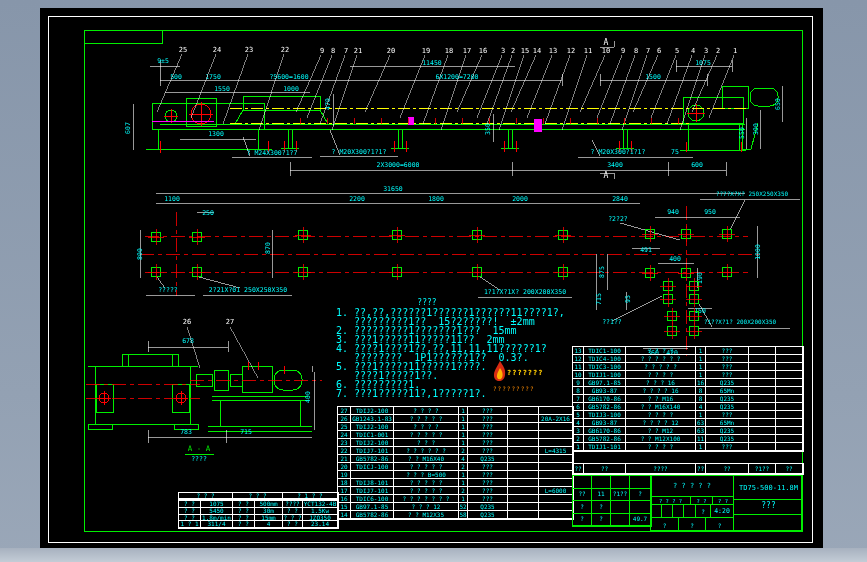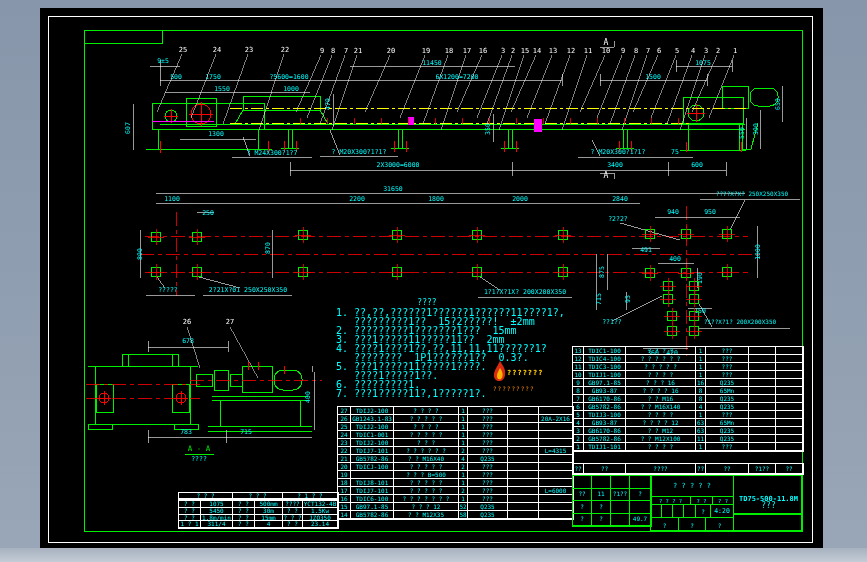--- a/index.html
+++ b/index.html
@@ -514,17 +514,17 @@
     <div class="bx" style="left:62px;top:21px;width:21px;height:8px;font-size:5.5px;">? ?</div>
     <div class="bx" style="left:0;top:29px;width:11px;height:13px;"></div>
     <div class="bx" style="left:11px;top:29px;width:11px;height:13px;"></div>
     <div class="bx" style="left:22px;top:29px;width:11px;height:13px;"></div>
     <div class="bx" style="left:33px;top:29px;width:12px;height:13px;"></div>
     <div class="bx" style="left:45px;top:29px;width:15px;height:13px;font-size:6px;">?</div>
     <div class="bx" style="left:60px;top:29px;width:23px;height:13px;font-size:6.5px;">4:20</div>
     <div class="bx" style="left:0;top:42px;width:28px;height:14px;font-size:6px;border-bottom:none;">?</div>
     <div class="bx" style="left:28px;top:42px;width:27px;height:14px;font-size:6px;border-bottom:none;">?</div>
     <div class="bx" style="left:55px;top:42px;width:28px;height:14px;font-size:6px;border-bottom:none;">?</div>
-    <div class="bx" style="left:83px;top:8px;width:69px;height:30px;font-size:7px;font-weight:bold;border-right:none;">TD75-500-11.8M</div>
+    <div class="bx" style="left:83px;top:0;width:69px;height:24px;font-size:7px;font-weight:normal;border-right:none;">TD75-500-11.8M</div>
     <div class="bx" style="left:83px;top:21px;width:69px;height:18px;font-size:8px;border-right:none;">???</div>
     <div class="bx" style="left:83px;top:39px;width:69px;height:17px;border-right:none;border-bottom:none;"></div>
   </div>
 </div>
 
 </body></html>

